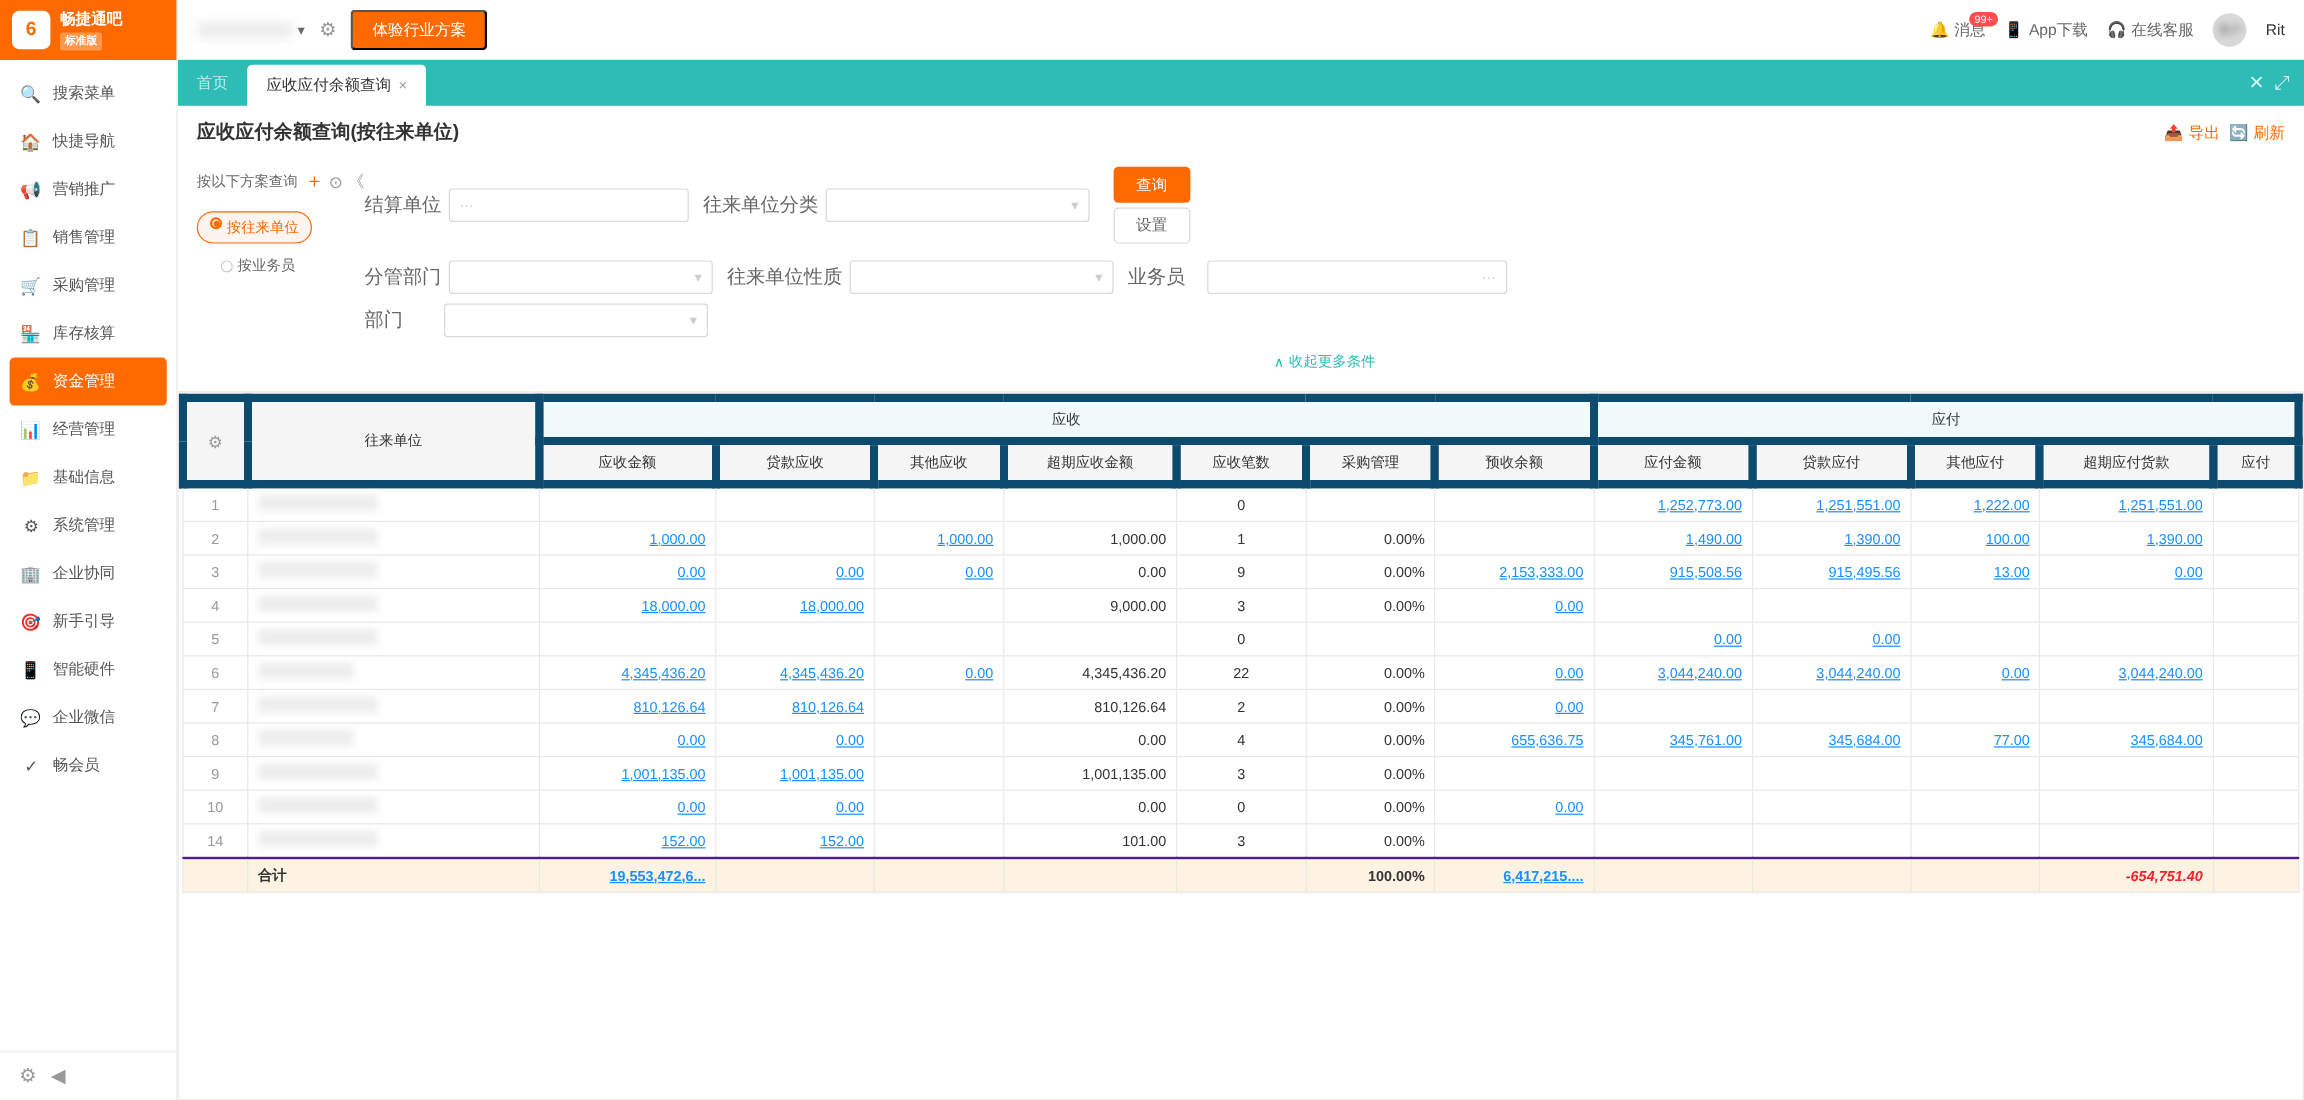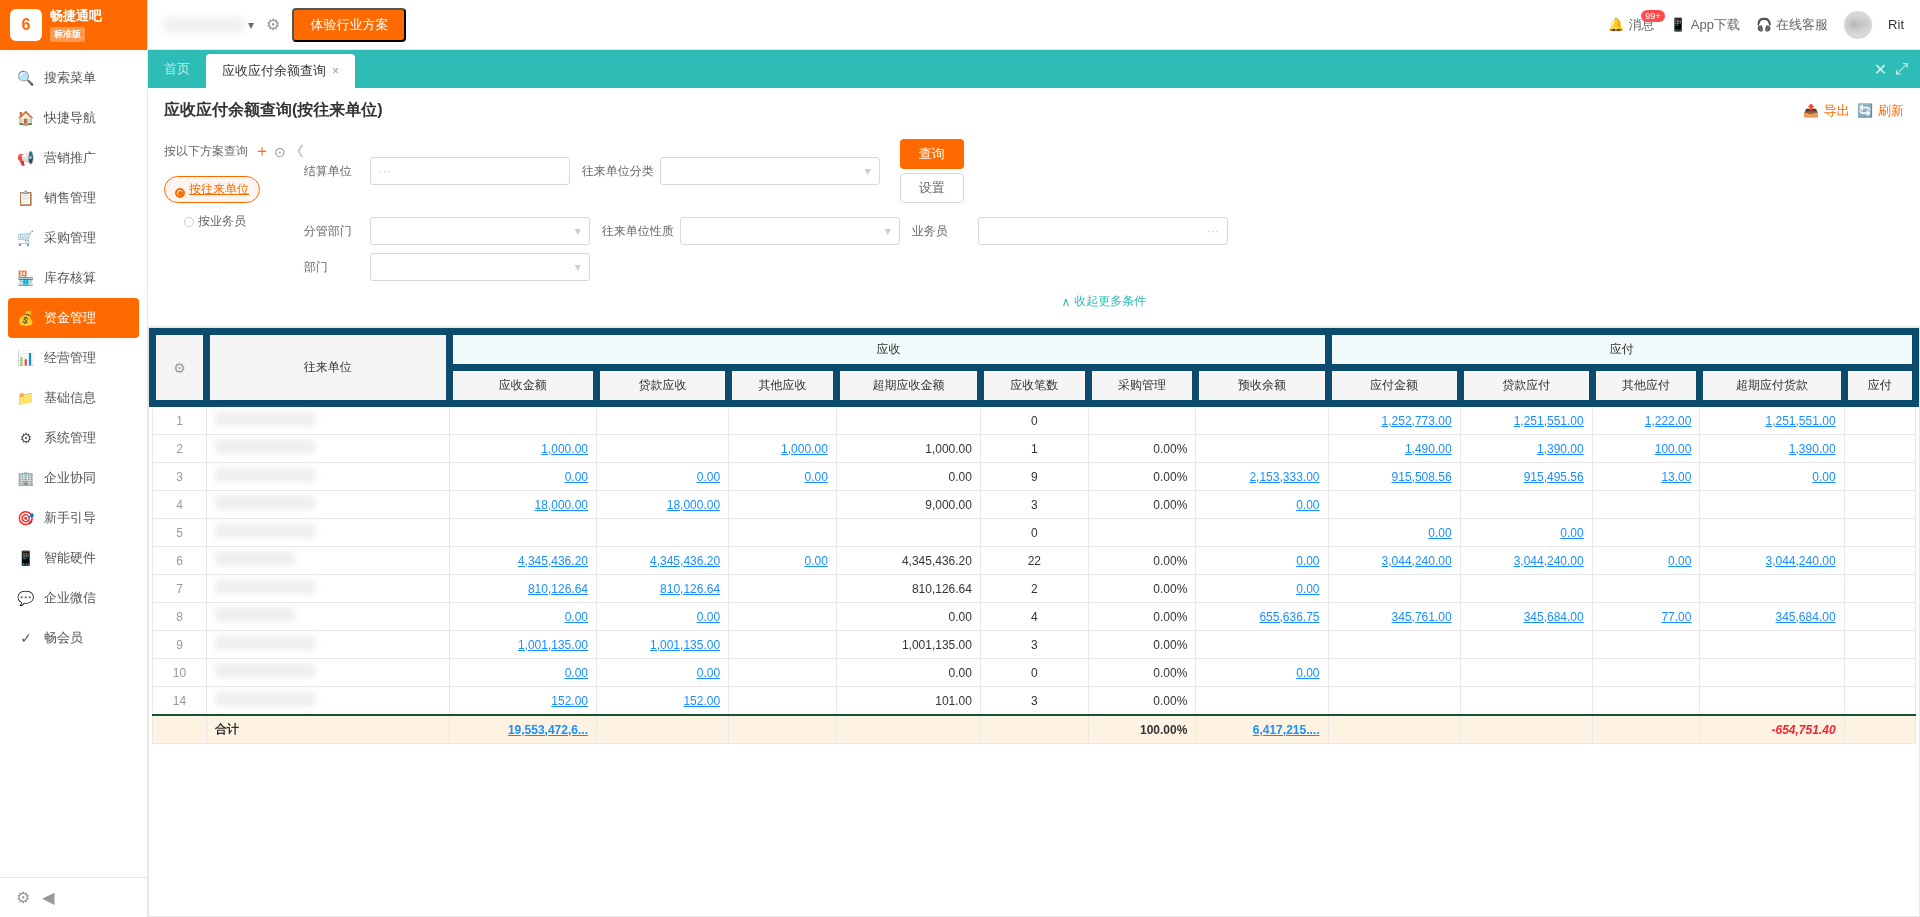--- a/index.html
+++ b/index.html
@@ -84,21 +84,21 @@
       display: flex; align-items: center; gap: 4px; color: #ff6a00; font-size: 13px; cursor: pointer; border: none; background: none;
     }
     .btn-refresh {
       display: flex; align-items: center; gap: 4px; color: #ff6a00; font-size: 13px; cursor: pointer; border: none; background: none;
     }
 
     
     .filter-area { padding: 0 0 8px 0; }
     .filter-row { display: flex; align-items: center; gap: 12px; margin-bottom: 8px; }
     .filter-item { display: flex; align-items: center; gap: 6px; }
-    .filter-item-label { color: #666; font-size: 12px; white-space: nowrap; min-width: 60px; }
+    .filter-item-label { color: #666; font-size: 16px; white-space: nowrap; min-width: 60px; }
     .filter-input {
       width: 200px; height: 28px; border: 1px solid #d9d9d9; border-radius: 3px;
       padding: 0 8px; font-size: 12px; color: #333; background: #fff;
       display: flex; align-items: center; position: relative;
     }
     .filter-select {
       width: 220px; height: 28px; border: 1px solid #d9d9d9; border-radius: 3px;
       padding: 0 8px; font-size: 12px; color: #333; background: #fff;
       display: flex; align-items: center;
     }
@@ -114,22 +114,22 @@
       padding: 6px 18px; font-size: 13px; cursor: pointer; white-space: nowrap;
     }
     .btn-setting-btn {
       background: #fff; color: #666; border: 1px solid #d9d9d9; border-radius: 4px;
       padding: 5px 18px; font-size: 13px; cursor: pointer;
     }
 
     
     .option-row { display: flex; align-items: center; gap: 8px; padding: 6px 0; }
     .option-btn {
-      display: flex; align-items: flex-end; gap: 4px; padding: 4px 10px;
-      border-radius: 14px; font-size: 12px; cursor: pointer; border: 1px solid transparent; text-decoration: underline;
+      display: flex; align-items: flex-start; gap: 4px; padding: 4px 10px;
+      border-radius: 14px; font-size: 12px; cursor: pointer; border: 1px solid transparent;
     }
     .option-btn.active { background: #fff5f0; color: #ff6a00; border-color: #ff6a00; }
     .option-btn .radio-dot { width: 10px; height: 10px; border-radius: 50%; border: 2px solid #ff6a00; display: flex; align-items: center; justify-content: center; }
     .option-btn.active .radio-dot::after { content: ''; width: 5px; height: 5px; border-radius: 50%; background: #ff6a00; display: block; }
     .option-btn-inactive { display: flex; align-items: center; gap: 4px; padding: 4px 10px; font-size: 12px; cursor: pointer; color: #666; }
     .option-btn-inactive .radio-empty { width: 10px; height: 10px; border-radius: 50%; border: 1px solid #ccc; }
 
     
     .table-area {
       flex: 1; overflow: auto; background: #fff; margin: 0; border: 1px solid #e8e8e8;
@@ -141,21 +141,21 @@
       position: sticky; top: 0; z-index: 10;
     }
     .data-table td {
       border: 1px solid #e8e8e8; padding: 5px 8px; text-align: right; color: #333;
       white-space: nowrap;
     }
     .data-table td:nth-child(2) { text-align: left; }
     .data-table td.text-center { text-align: center; }
     .data-table .link-cell { color: #1890ff; text-decoration: underline; cursor: pointer; }
     .data-table .row-index { text-align: center; color: #999; }
-    .table-footer { background: #fef3e2; border-top: 2px solid #14532d; }
+    .table-footer { background: #fef3e2; border-top: 2px solid #4c1d95; }
     .table-footer td { font-weight: 600; color: #333; }
     .table-footer .negative { color: #f5222d; font-style: italic; }
     .group-header { text-align: center !important; background: #f0fafa !important; font-weight: 500; }
     .settings-icon { color: #999; cursor: pointer; font-size: 14px; }
 
     .blurred { filter: blur(3px); background: #eee; border-radius: 2px; display: inline-block; min-width: 60px; min-height: 14px; }
 
     .filter-main-row { display: flex; align-items: flex-start; }
     .filter-left { display: flex; align-items: center; padding: 8px 0; min-width: 130px; }
   </style>

